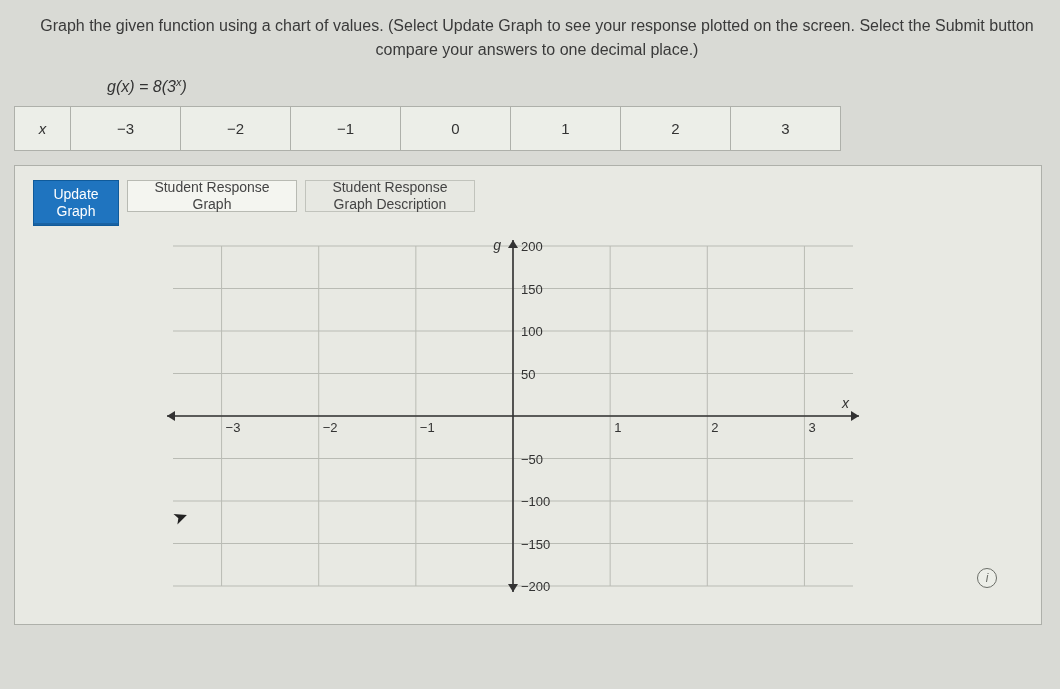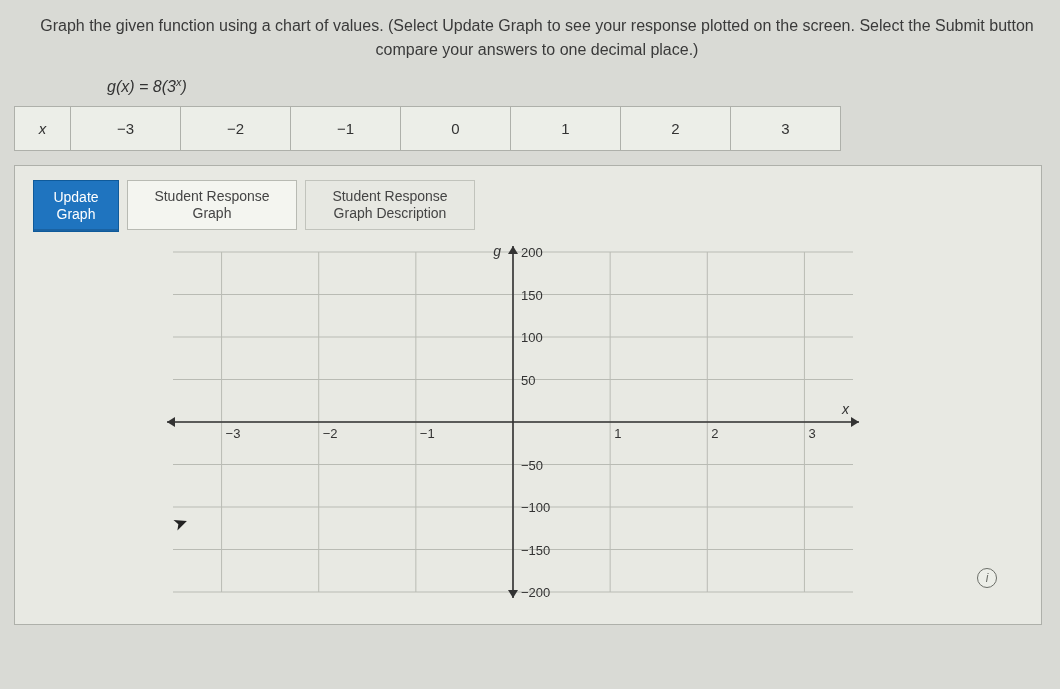--- a/index.html
+++ b/index.html
@@ -76,36 +76,36 @@
   .tabrow {
     display: flex;
     align-items: stretch;
     font-size: 14px;
   }
   .btn-update {
     background: #1f74bf;
     color: #fff;
     border: 1px solid #0f5a9a;
     width: 86px;
-    height: 52px;
+    height: 46px;
     display: flex;
     align-items: center;
     justify-content: center;
     text-align: center;
     line-height: 1.25;
     cursor: pointer;
     box-shadow: inset 0 -2px 0 rgba(0,0,0,.15);
   }
   .tab {
     background: #f4f5f0;
     border: 1px solid #b8bab3;
     color: #444;
     padding: 6px 16px;
     min-width: 170px;
-    height: 50px;
+    height: 32px;
     display: flex;
     align-items: center;
     justify-content: center;
     text-align: center;
     line-height: 1.25;
     cursor: pointer;
     margin-left: 8px;
   }
   .tab.inactive {
     background: #e7e8e2;

